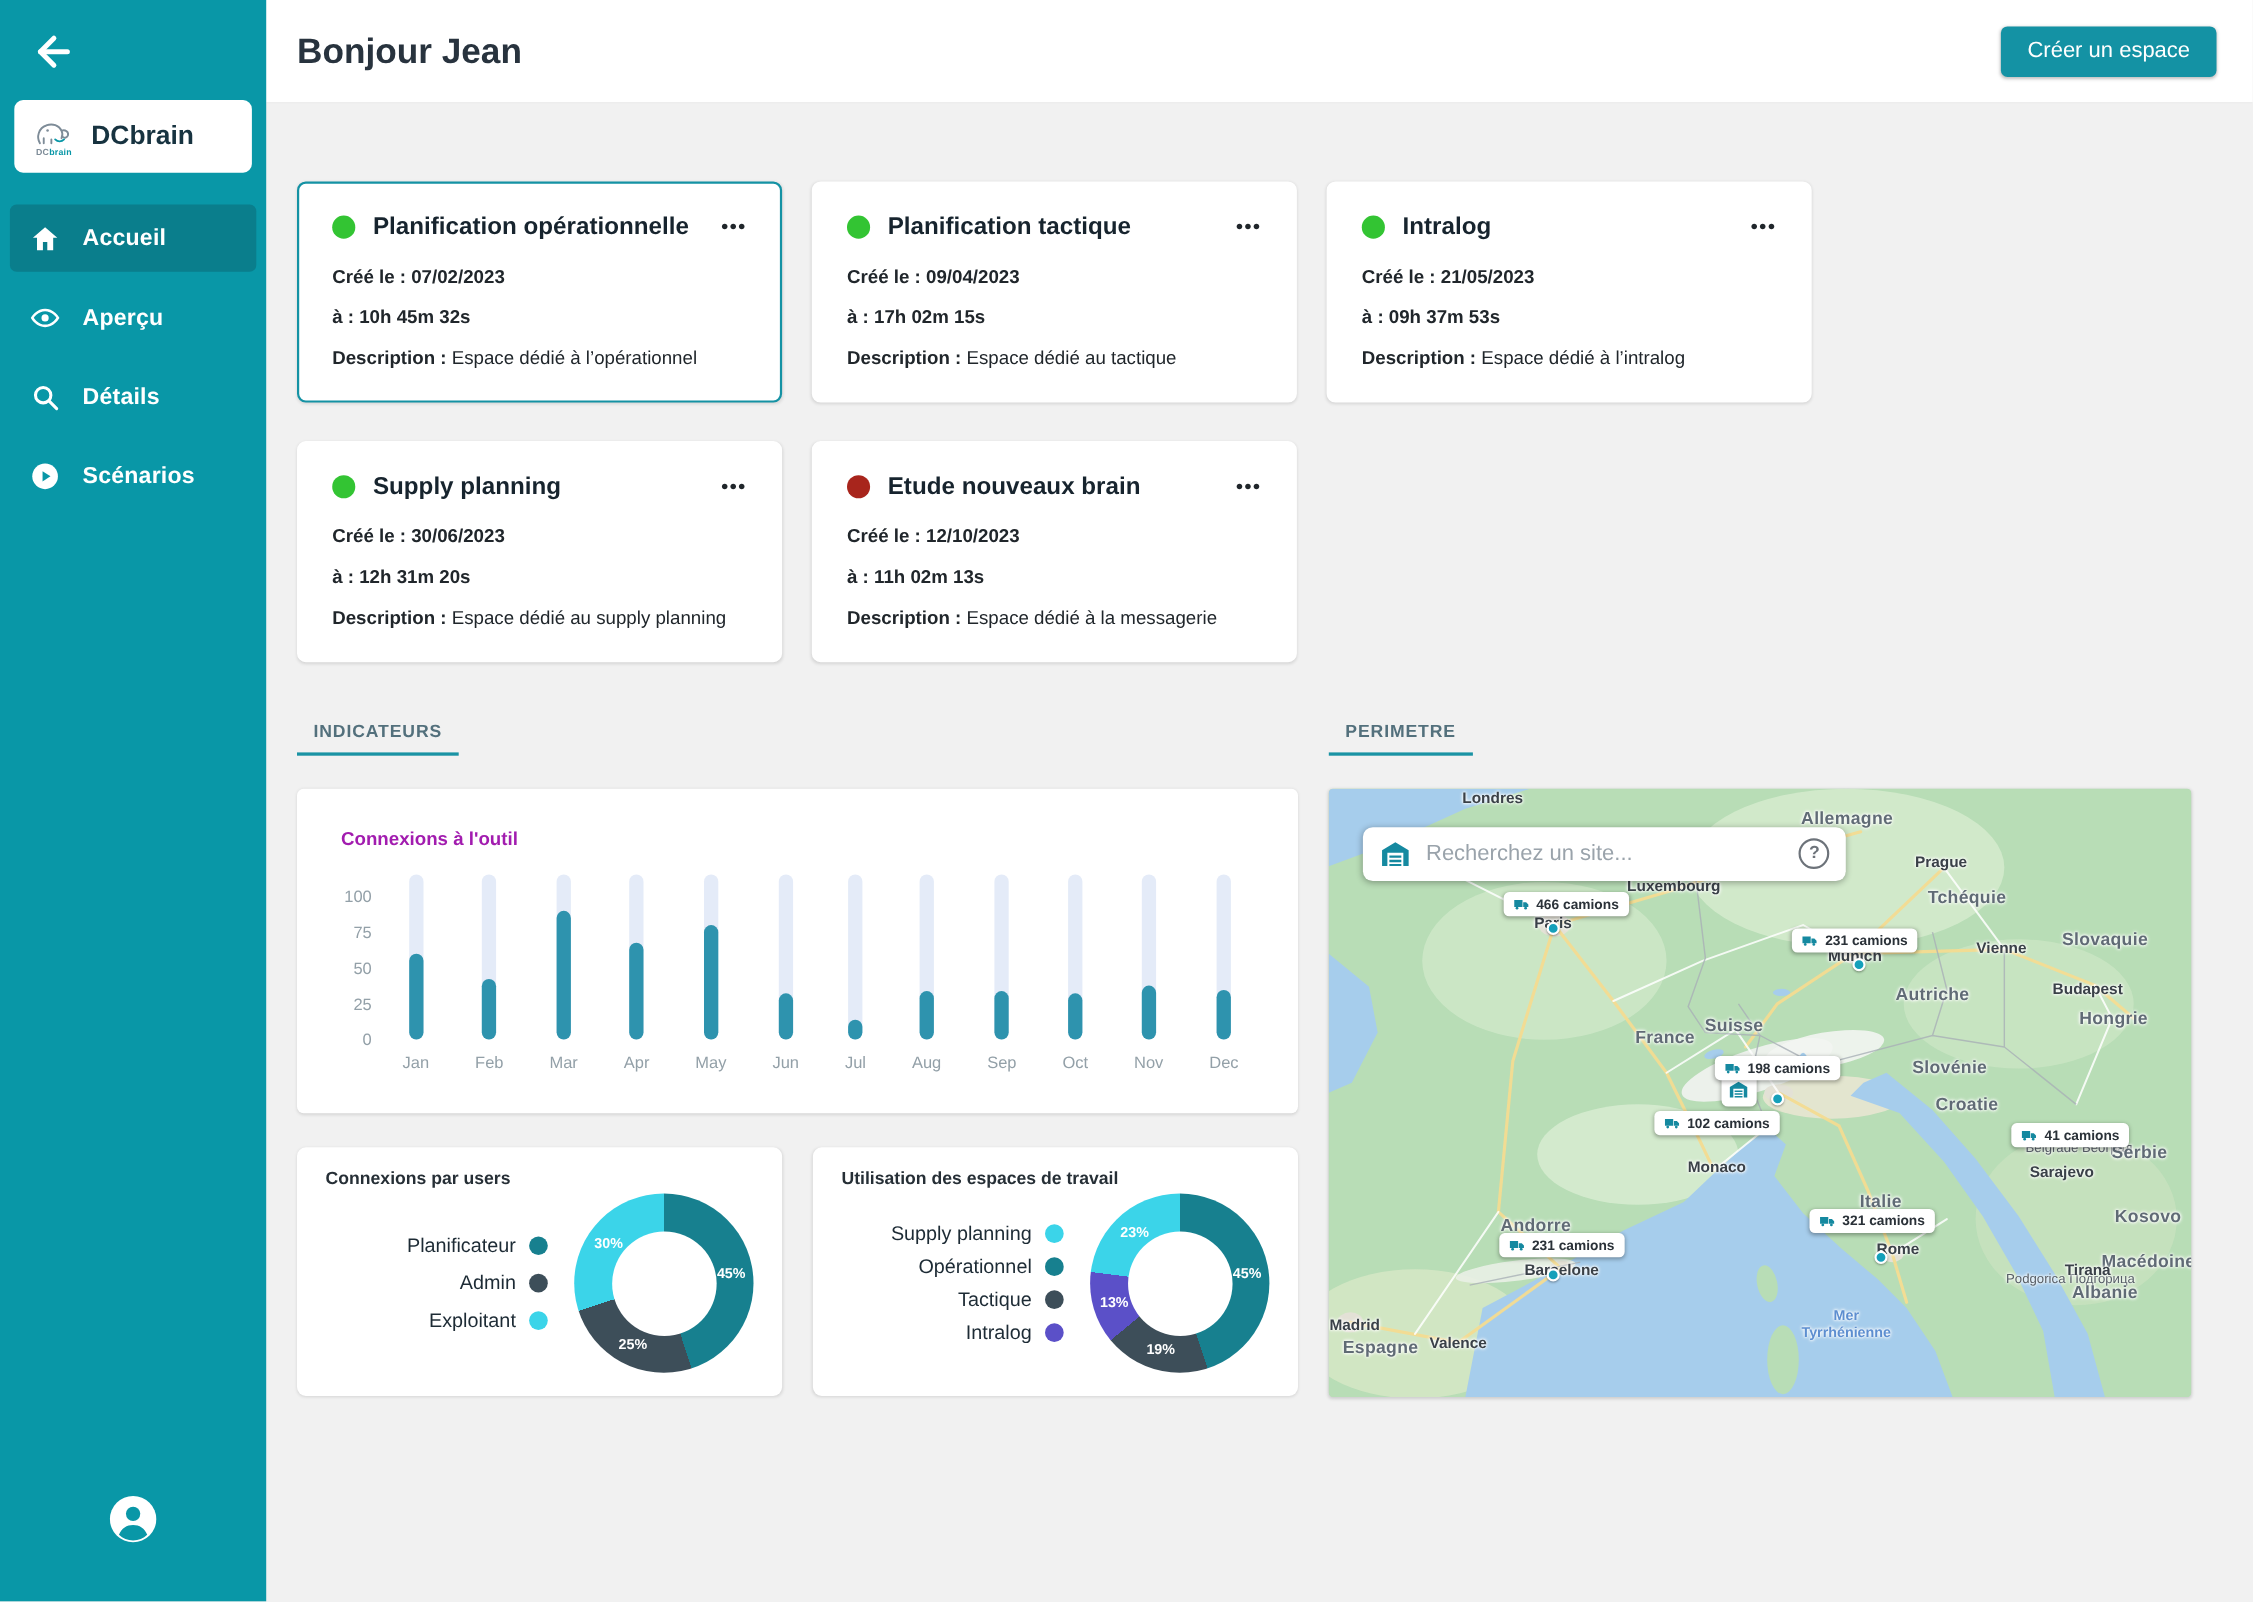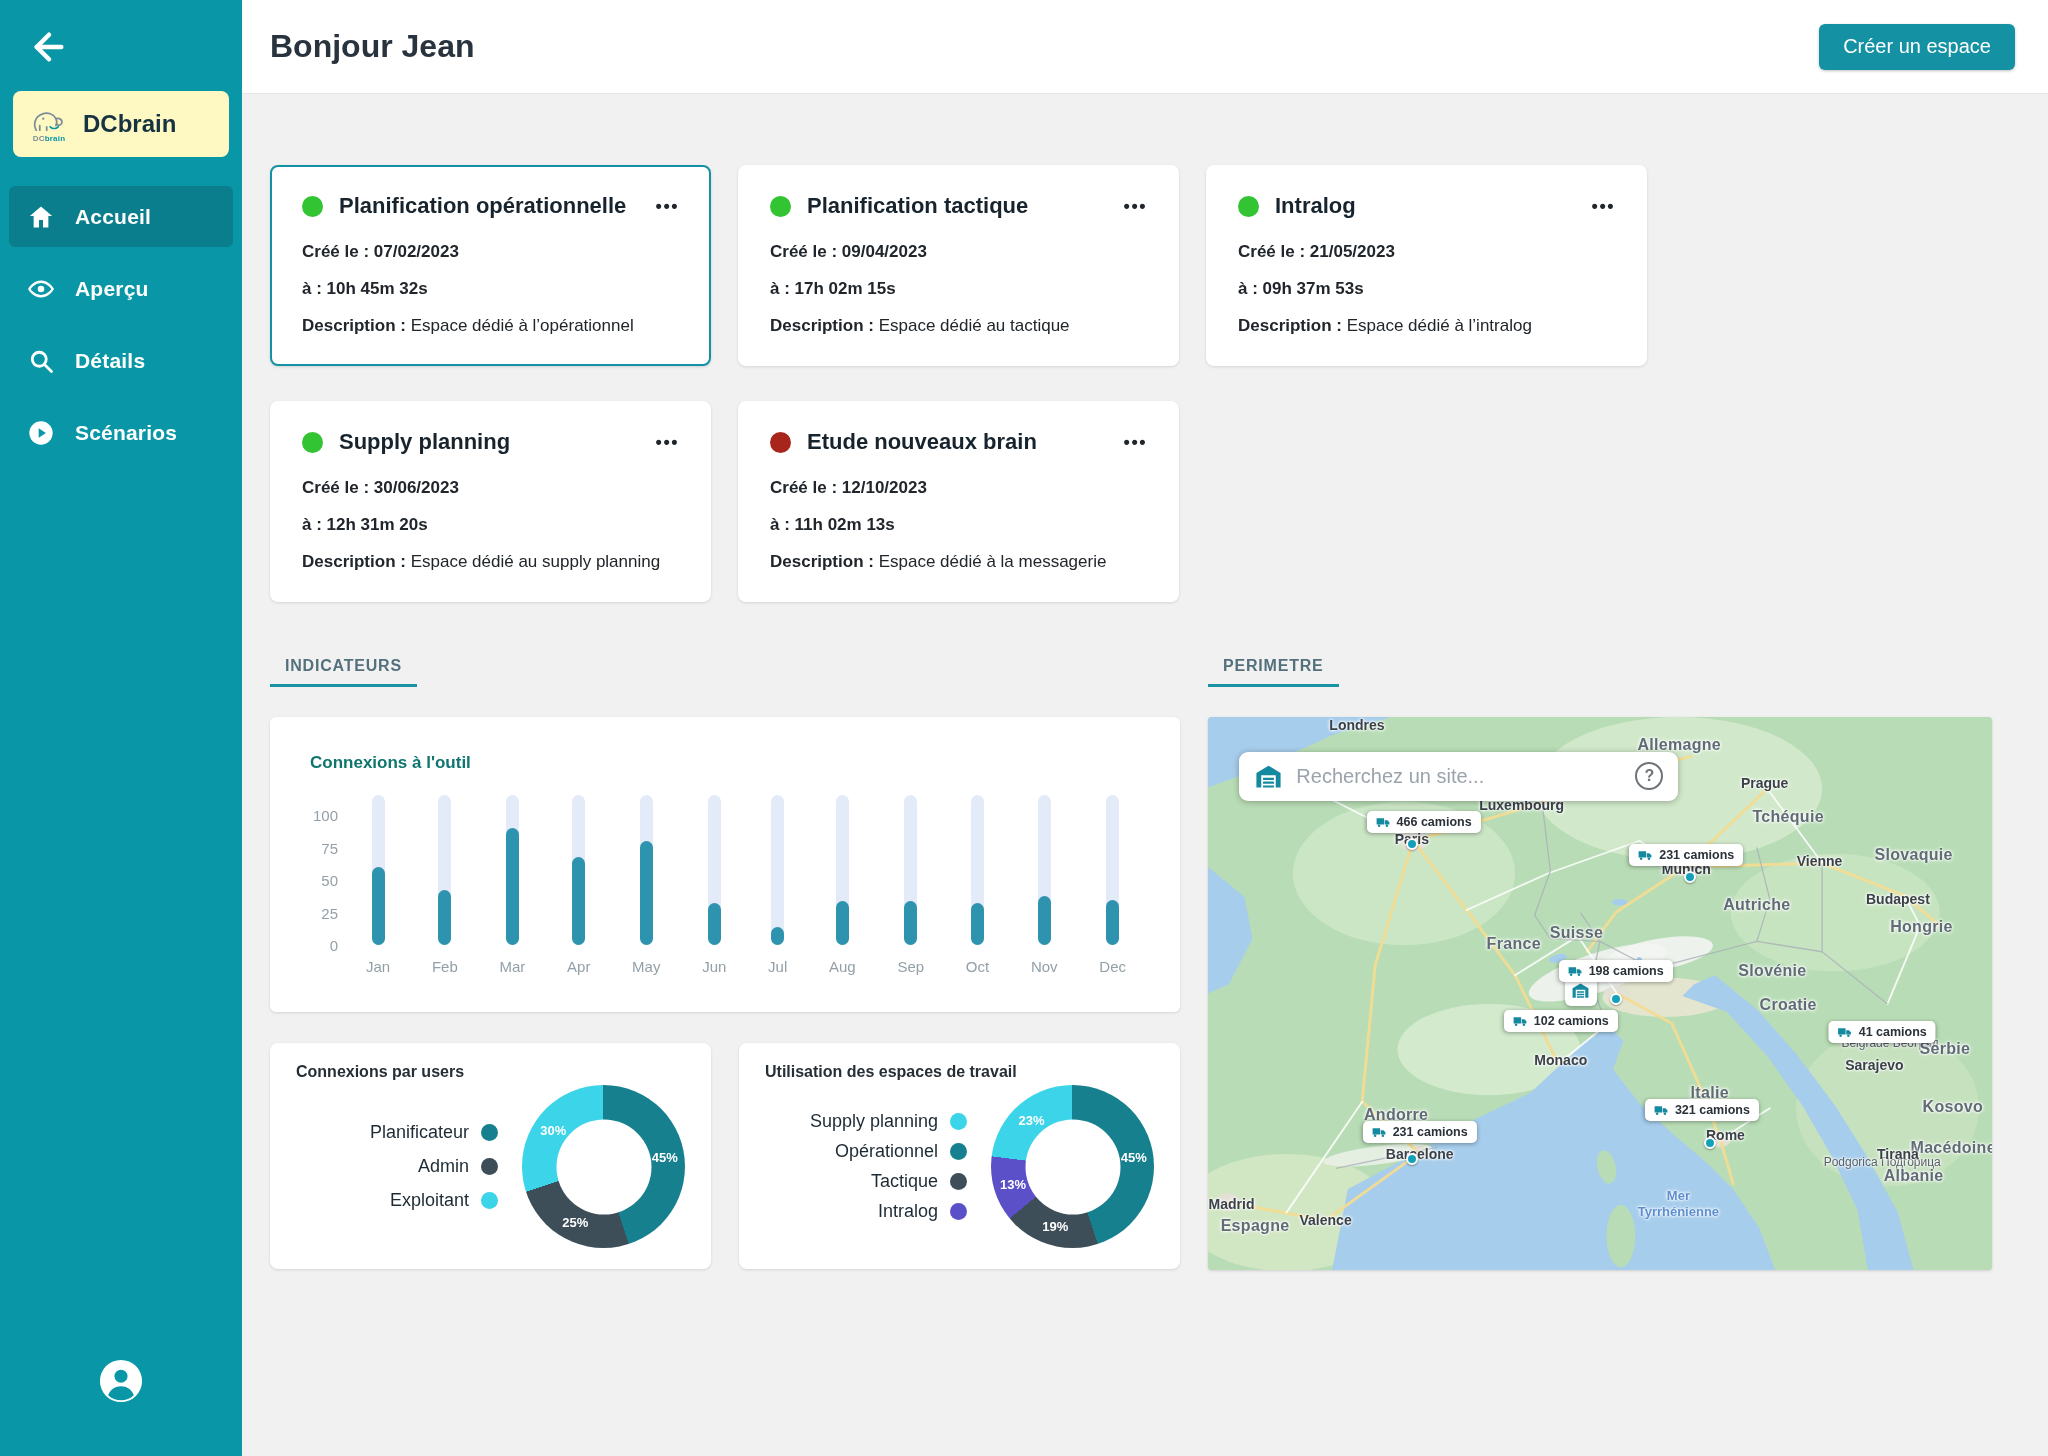--- a/index.html
+++ b/index.html
@@ -3,21 +3,21 @@
 <meta charset="utf-8">
 <style>
   * { margin:0; padding:0; box-sizing:border-box; font-family:"Liberation Sans", sans-serif; }
   html,body { width:2048px; height:1456px; }
   body { position:relative; background:#f1f1f1; overflow:hidden; }
 
   
   .sidebar { position:absolute; left:0; top:0; bottom:0; width:242px; background:#0997a7; z-index:5; }
   .back-btn { position:absolute; top:26px; left:28px; width:42px; height:42px; cursor:pointer; }
   .back-btn svg { width:100%; height:100%; }
-  .brand-chip { position:absolute; top:91px; left:13px; width:216px; height:66px; background:#fef9c3; border-radius:8px; display:flex; align-items:center; padding:6px 12px; gap:10px; cursor:pointer; }
+  .brand-chip { position:absolute; top:91px; left:13px; width:216px; height:66px; background:#ffffff; border-radius:8px; display:flex; align-items:center; padding:6px 12px; gap:10px; cursor:pointer; }
   .logo-block { width:48px; display:flex; flex-direction:column; align-items:center; flex:none; }
   .logo-block svg { width:42px; height:30px; }
   .logo-caption { font-size:8px; font-weight:700; margin-top:-2px; letter-spacing:.2px; }
   .logo-caption .dc { color:#7e8c98; } .logo-caption .brain { color:#0997a7; }
   .brand-name { font-size:24px; font-weight:700; color:#173340; }
   .menu { position:absolute; top:186px; left:0; right:0; display:flex; flex-direction:column; gap:11px; padding:0 9px; }
   .menu-item { height:61px; display:flex; align-items:center; gap:20px; padding:0 14px 0 18px; border-radius:6px; color:#fff; cursor:pointer; }
   .menu-item.active { background:#0a7e8c; }
   .mi-icon { width:28px; height:28px; flex:none; display:flex; align-items:center; justify-content:center; }
   .mi-icon svg { width:28px; height:28px; }
@@ -43,21 +43,21 @@
   .card-desc { margin-top:17px; font-size:17px; color:#20262b; }
   .card-desc .dl { font-weight:700; }
 
   
   .section-tab { display:inline-block; padding:0 15px 9px; font-size:16px; font-weight:700; letter-spacing:.8px; color:#53707c; border-bottom:3px solid #1a93a4; cursor:pointer; }
   .indicators { position:absolute; left:270px; top:657px; width:910px; }
   .perimeter  { position:absolute; left:1208px; top:657px; width:784px; }
 
   
   .bar-card { margin-top:30px; background:#fff; border-radius:6px; box-shadow:0 1px 3px rgba(0,0,0,.12); height:295px; padding:36px 40px 24px; }
-  .chart-title { font-size:17px; font-weight:700; color:#0f766e; }
+  .chart-title { font-size:17px; font-weight:700; color:#a21caf; }
   .bar-chart { display:flex; margin-top:22px; }
   .y-axis { position:relative; width:38px; height:150px; flex:none; }
   .ytick { position:absolute; right:10px; font-size:15px; color:#93a0a8; }
   .bars { flex:1; display:flex; justify-content:space-between; padding:0 14px 0 18px; }
   .bar-col { display:flex; flex-direction:column; align-items:center; }
   .bar-wrap { position:relative; width:13px; height:150px; }
   .bar-track { position:absolute; inset:0; border-radius:7px; }
   .bar-fill { position:absolute; bottom:0; left:0; right:0; border-radius:7px; }
   .bar-label { margin-top:13px; font-size:15px; color:#93a0a8; }
 

